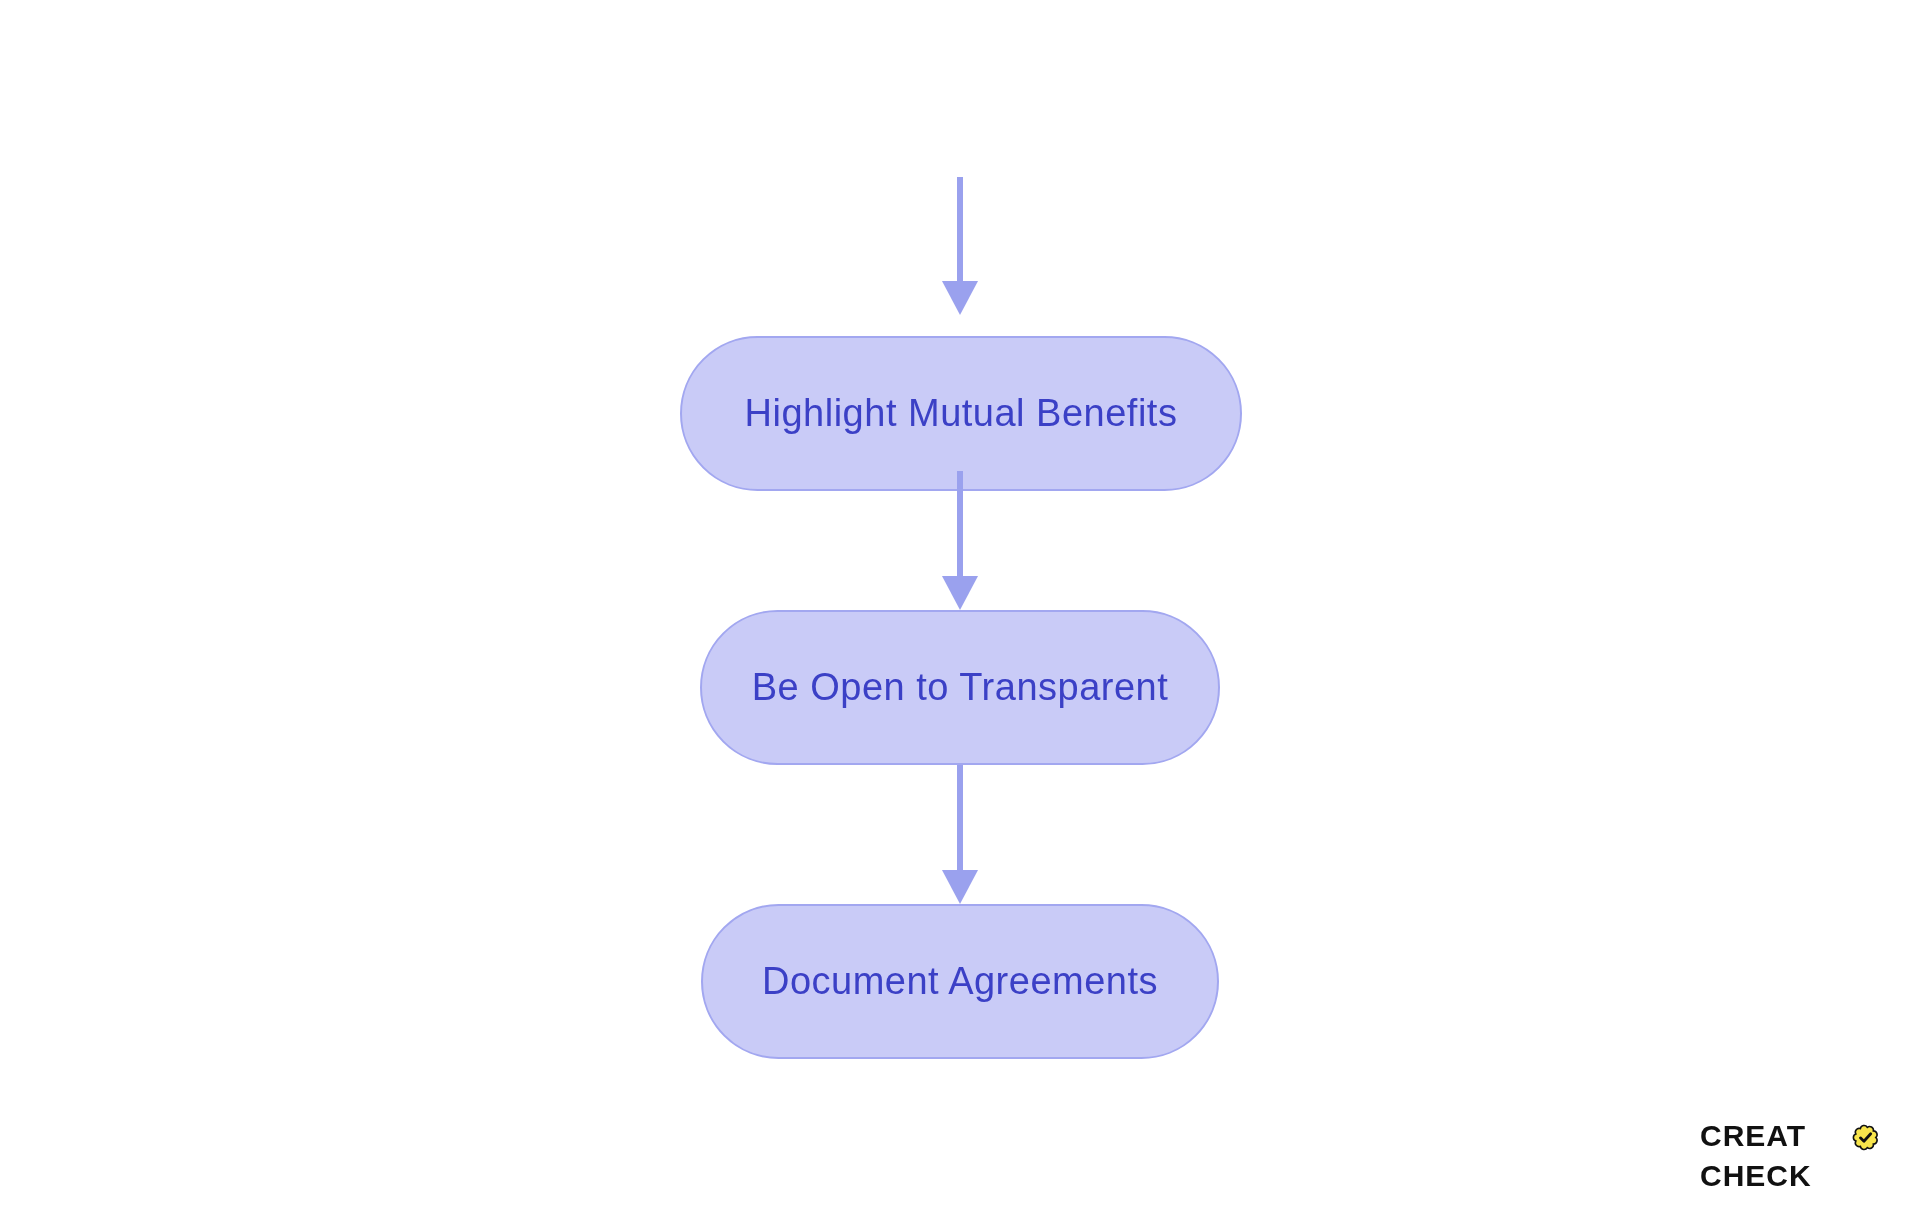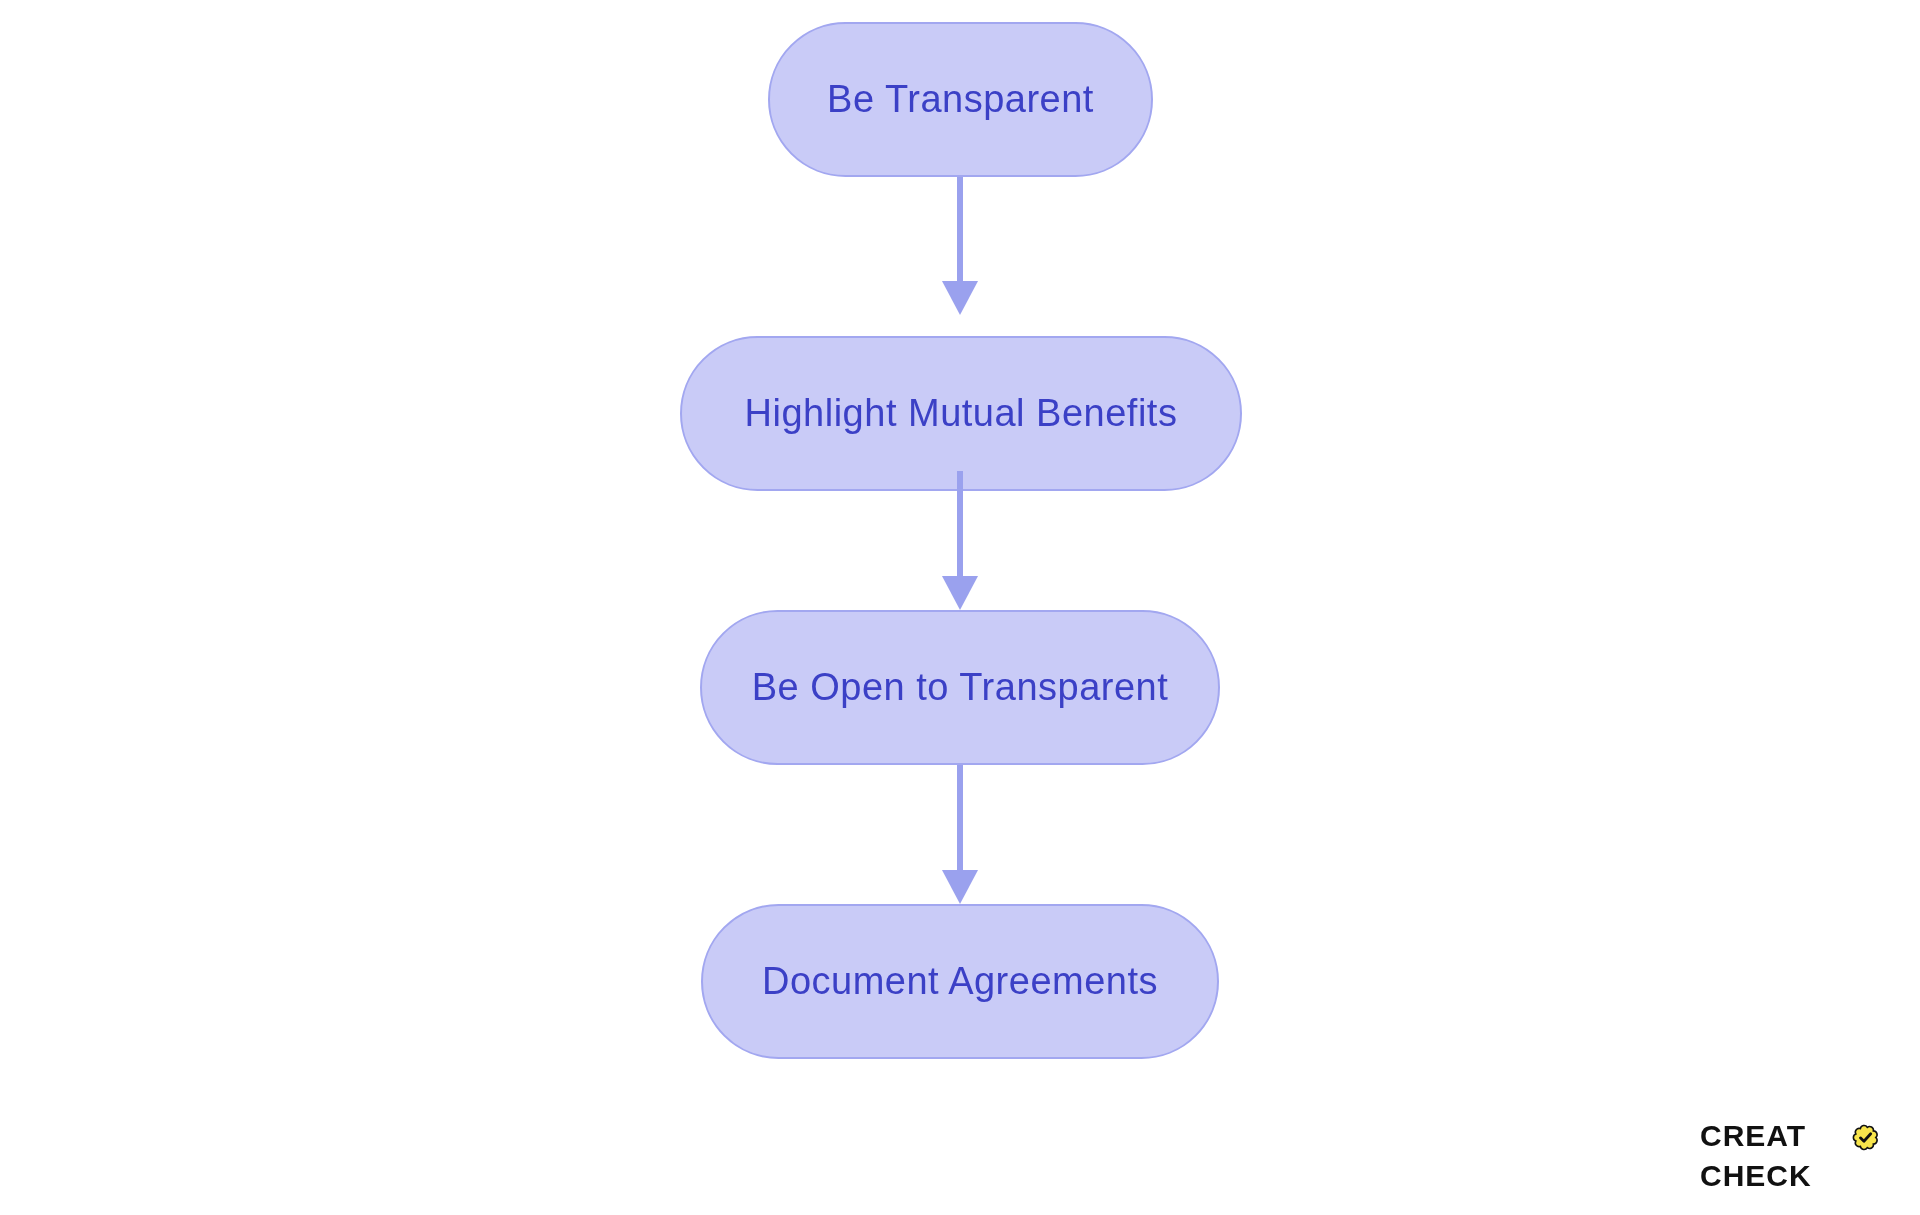--- a/index.html
+++ b/index.html
@@ -81,23 +81,20 @@
   }
   .logo-line2 {
     margin-top: 8px;
   }
 </style>
 </head>
 <body>
 
 <div class="canvas">
 
-  <div class="node node-1">
-    <span>Be Transparent</span>
-  </div>
 
   <div class="arrow-line arrow-line-1"></div>
   <div class="arrow-head arrow-head-1"></div>
 
   <div class="node node-2">
     <span>Highlight Mutual Benefits</span>
   </div>
 
   <div class="arrow-line arrow-line-2"></div>
   <div class="arrow-head arrow-head-2"></div>

